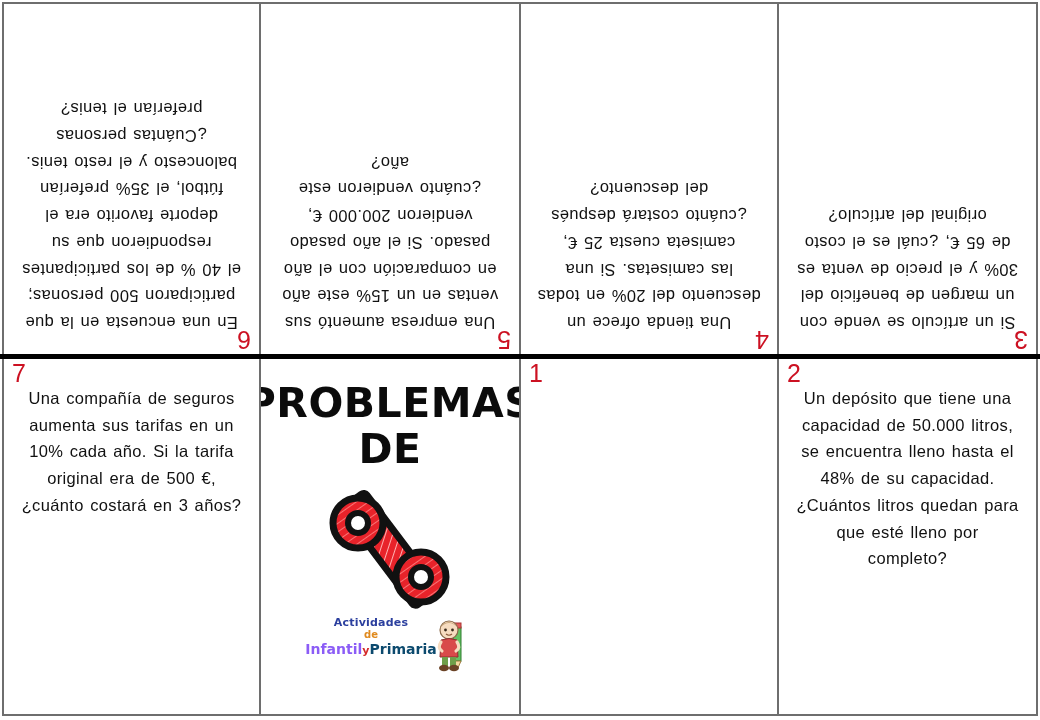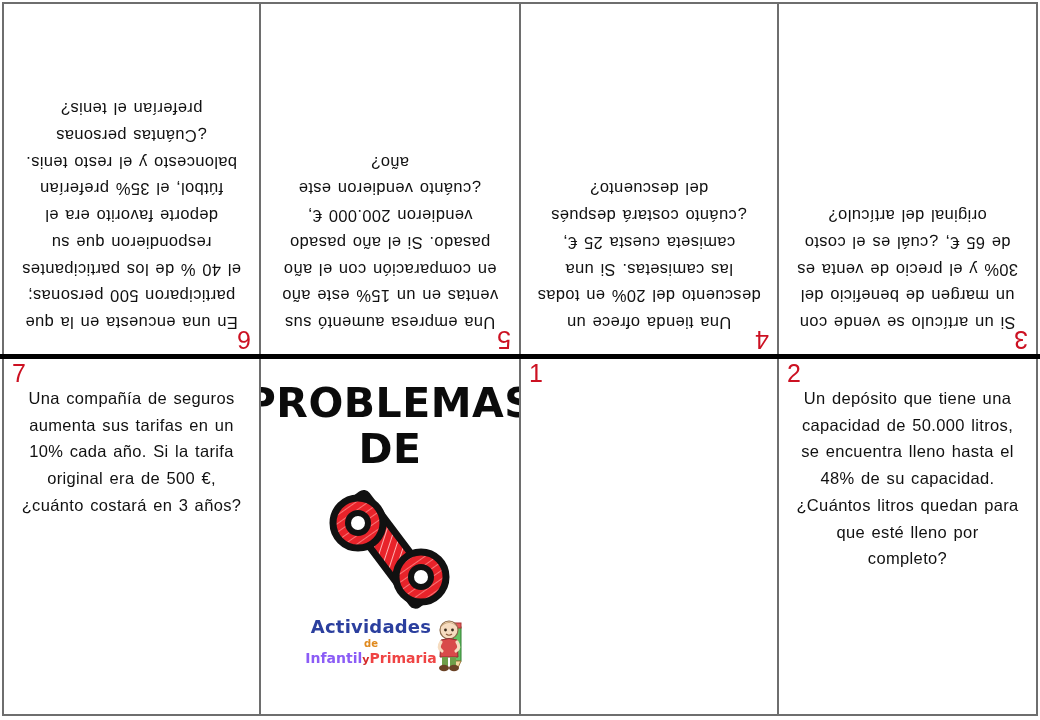--- a/index.html
+++ b/index.html
@@ -135,38 +135,38 @@
   .logo-text {
     position: absolute;
     left: 0;
     top: 0;
     width: 132px;
     text-align: center;
     font-family: "DejaVu Sans", sans-serif;
     font-weight: bold;
   }
   .logo-l1 {
-    font-size: 18px;
+    font-size: 11px;
     color: #2b3f9e;
     letter-spacing: 0.2px;
     line-height: 1.15;
   }
   .logo-l2 {
     font-size: 10px;
     color: #e08a1e;
     line-height: 1.2;
   }
   .logo-l3 {
     font-size: 14px;
     line-height: 1.15;
     white-space: nowrap;
   }
   .logo-infantil { color: #8b5cf6; }
   .logo-y { color: #d42a2a; font-size: 11px; }
-  .logo-primaria { color: #ef4444; text-align: right; }
+  .logo-primaria { color: #0c4a6e; text-align: right; }
 
   .logo-figure {
     position: absolute;
     right: 2px;
     top: 0px;
     width: 40px;
     height: 56px;
   }
   .logo-figure svg { display: block; }
 </style>

